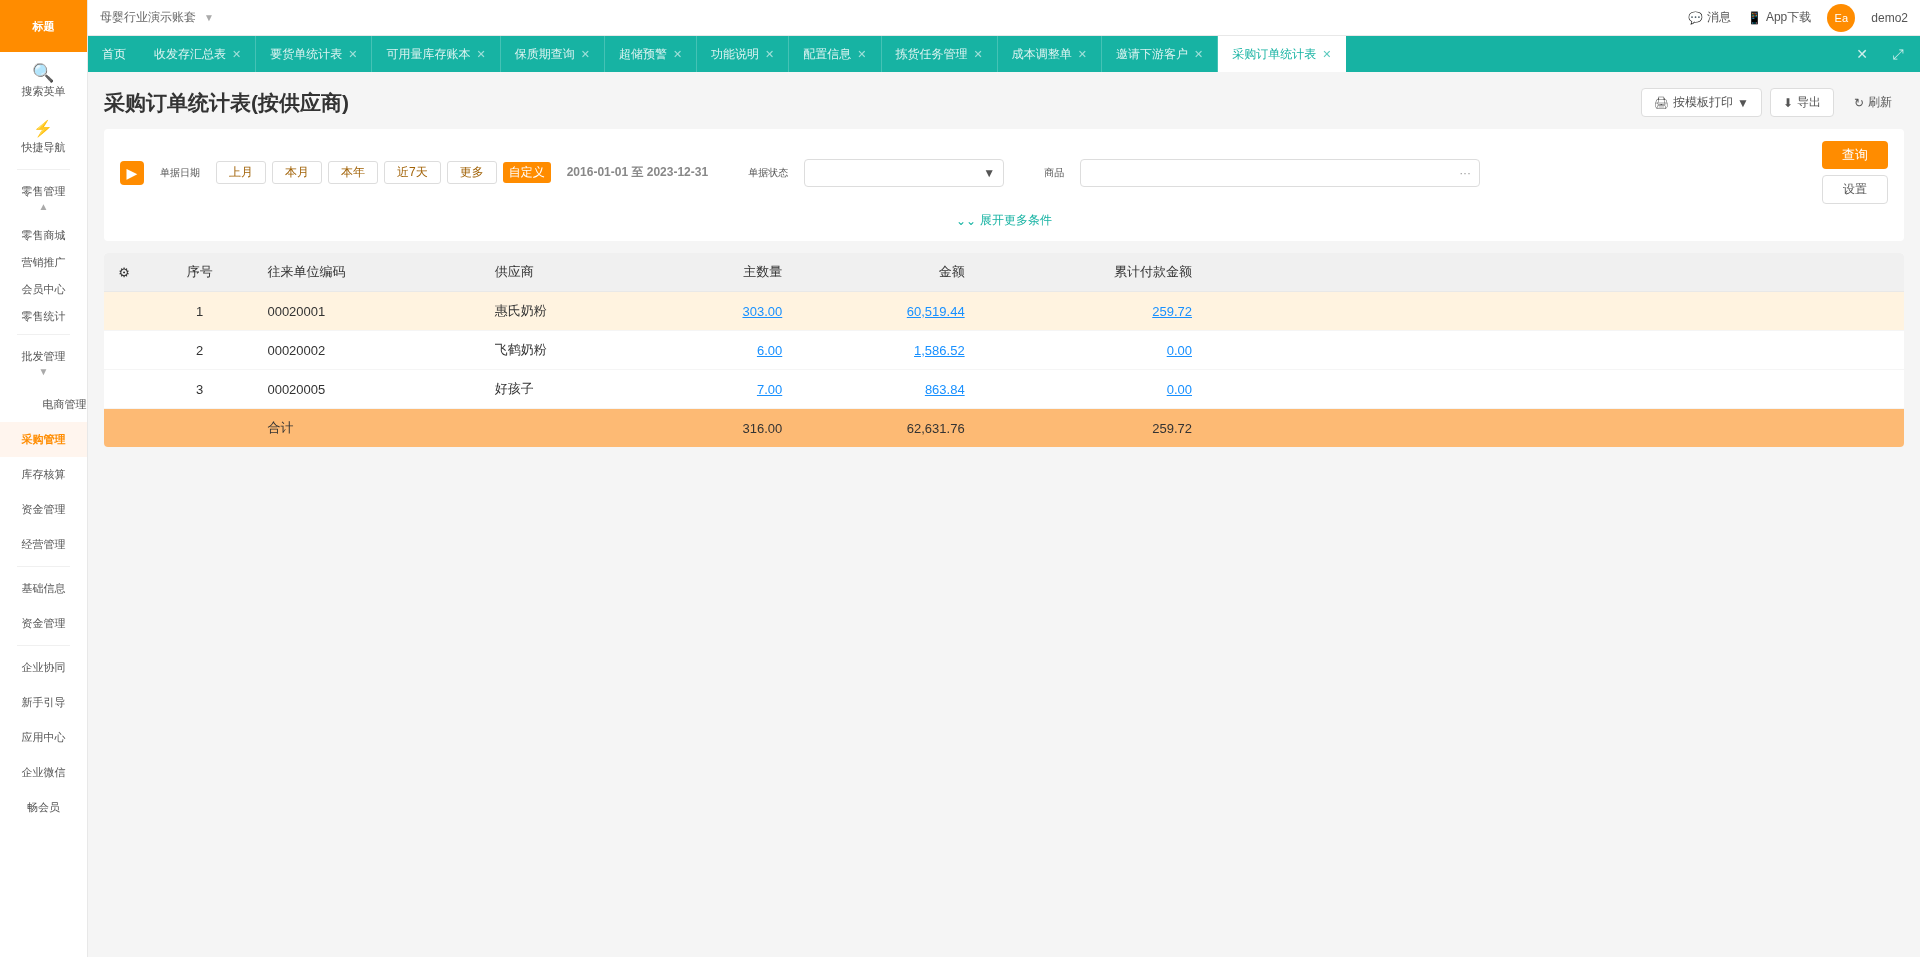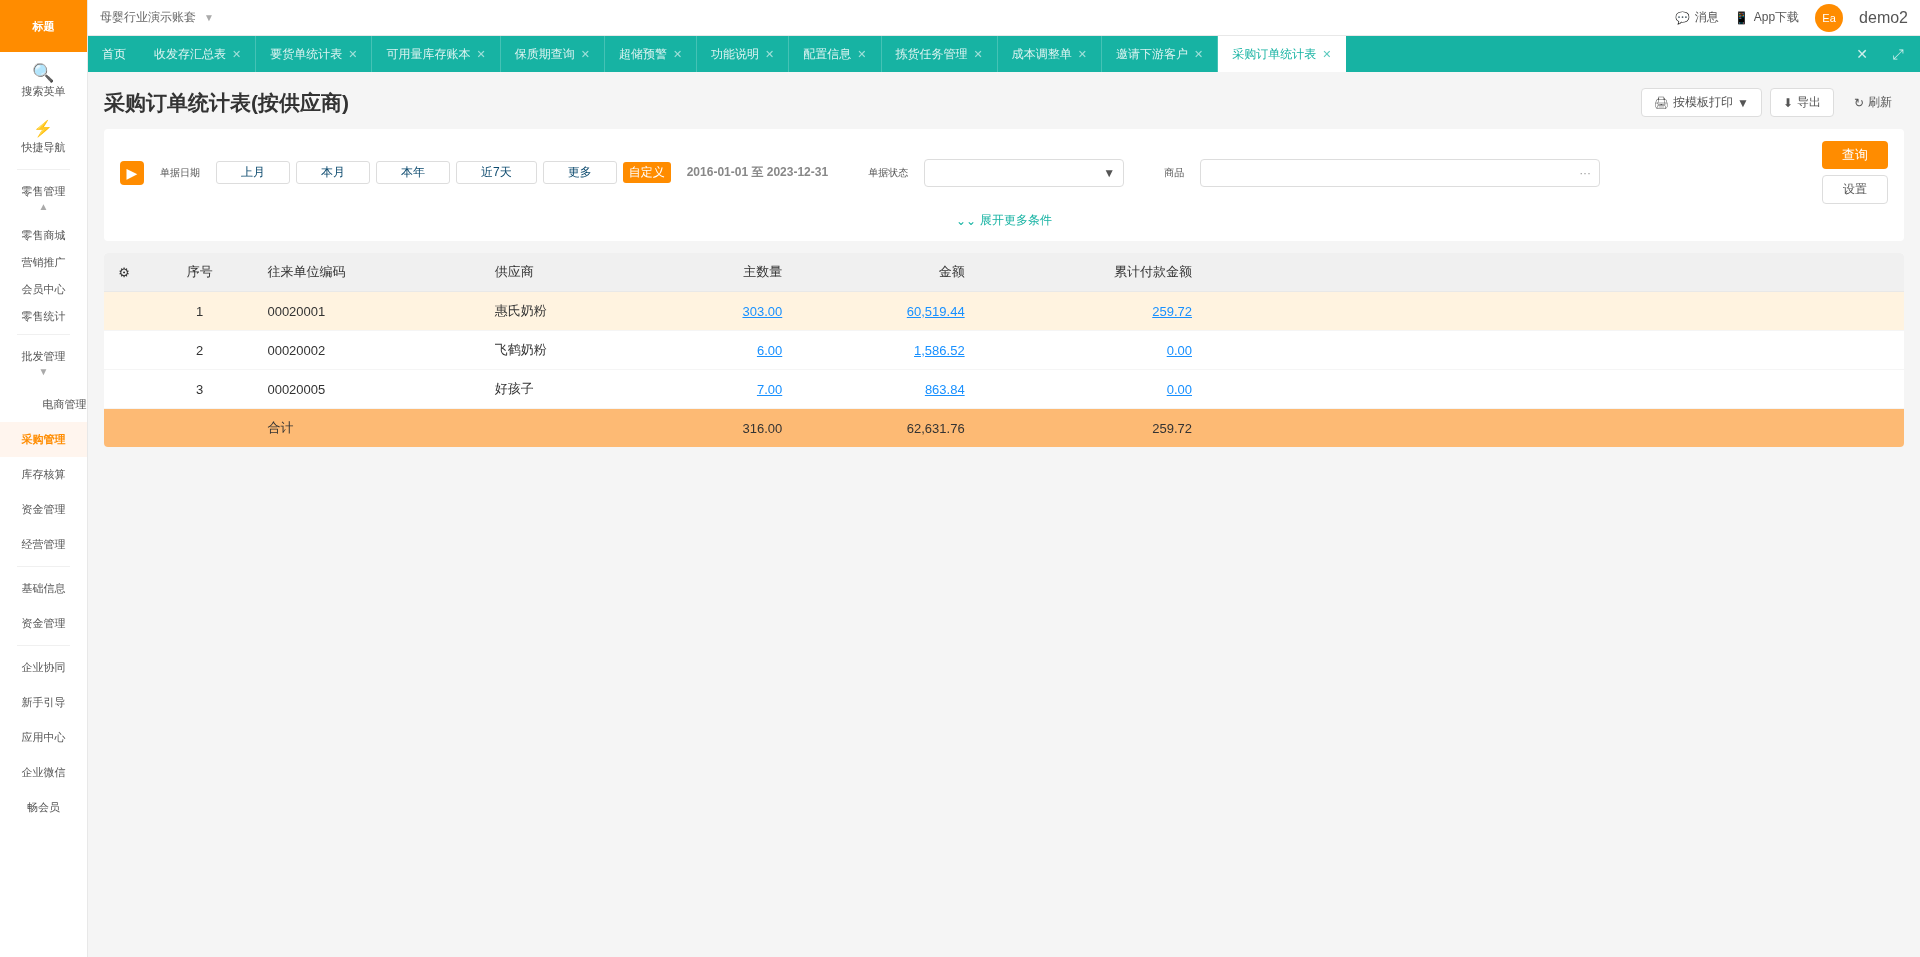--- a/index.html
+++ b/index.html
@@ -18,21 +18,21 @@
     .main { flex: 1; display: flex; flex-direction: column; height: 687px; overflow: hidden; }
 
     
     .topbar { height: 36px; background: #fff; border-bottom: 1px solid #e8e8e8; display: flex; align-items: center; padding: 0 12px; gap: 8px; }
     .breadcrumb-text { color: #666; font-size: 12px; }
     .breadcrumb-arrow { color: #aaa; font-size: 10px; }
     .topbar-right { margin-left: auto; display: flex; align-items: center; gap: 16px; }
     .topbar-msg { display: flex; align-items: center; gap: 4px; font-size: 12px; color: #555; cursor: pointer; }
     .topbar-app { display: flex; align-items: center; gap: 4px; font-size: 12px; color: #555; cursor: pointer; }
     .topbar-avatar { width: 28px; height: 28px; border-radius: 50%; background: #ff8c00; display: flex; align-items: center; justify-content: center; color: #fff; font-size: 11px; cursor: pointer; }
-    .topbar-username { font-size: 16px; color: #555; cursor: pointer; }
+    .topbar-username { font-size: 12px; color: #555; cursor: pointer; }
 
     
     .tabbar { height: 36px; background: #17b3a3; display: flex; align-items: center; padding: 0; overflow-x: auto; white-space: nowrap; }
     .tabbar::-webkit-scrollbar { height: 3px; }
     .tab-item { height: 36px; padding: 0 14px; display: inline-flex; align-items: center; gap: 6px; font-size: 12px; color: rgba(255,255,255,0.85); cursor: pointer; border-right: 1px solid rgba(255,255,255,0.2); flex-shrink: 0; }
     .tab-item.active { background: #fff; color: #17b3a3; font-weight: 500; }
     .tab-item .tab-close { font-size: 11px; color: inherit; opacity: 0.7; }
     .tab-item.active .tab-close { color: #17b3a3; }
     .tab-home { padding: 0 14px; height: 36px; display: inline-flex; align-items: center; font-size: 12px; color: rgba(255,255,255,0.9); cursor: pointer; flex-shrink: 0; }
     .tabbar-right { margin-left: auto; display: flex; align-items: center; gap: 8px; padding-right: 8px; flex-shrink: 0; }
@@ -46,21 +46,21 @@
     .btn-print { display: flex; align-items: center; gap: 4px; padding: 5px 12px; border: 1px solid #ddd; background: #fff; border-radius: 4px; font-size: 12px; color: #555; cursor: pointer; }
     .btn-export { display: flex; align-items: center; gap: 4px; padding: 5px 12px; border: 1px solid #ddd; background: #fff; border-radius: 4px; font-size: 12px; color: #555; cursor: pointer; }
     .btn-refresh { display: flex; align-items: center; gap: 4px; padding: 5px 12px; border: none; background: none; font-size: 12px; color: #555; cursor: pointer; }
 
     
     .filter-panel { background: #fff; border-radius: 4px; padding: 12px 16px; margin-bottom: 12px; }
     .filter-row { display: flex; align-items: center; gap: 16px; flex-wrap: wrap; }
     .filter-toggle-btn { width: 24px; height: 24px; background: #ff8c00; border-radius: 4px; display: flex; align-items: center; justify-content: center; color: #fff; cursor: pointer; font-size: 14px; flex-shrink: 0; }
     .filter-label { font-size: 10px; color: #555; flex-shrink: 0; }
     .date-shortcuts { display: flex; align-items: center; gap: 6px; }
-    .date-btn { padding: 2px 24px; border: 1px solid #ddd; border-radius: 3px; font-size: 12px; color: #0c4a6e; cursor: pointer; background: #fff; }
+    .date-btn { padding: 2px 12px; border: 1px solid #ddd; border-radius: 3px; font-size: 12px; color: #a16207; cursor: pointer; background: #fff; }
     .date-custom { padding: 2px 6px; border-radius: 3px; font-size: 12px; color: #fff; background: #ff8c00; cursor: pointer; }
     .date-range { font-size: 12px; color: #888; font-weight: bold; }
     .filter-select { width: 200px; height: 28px; border: 1px solid #ddd; border-radius: 4px; padding: 0 8px; font-size: 12px; color: #555; background: #fff; cursor: pointer; display: flex; align-items: center; justify-content: space-between; }
     .filter-goods { flex: 1; height: 28px; border: 1px solid #ddd; border-radius: 4px; padding: 0 8px; font-size: 12px; color: #999; background: #fff; display: flex; align-items: center; }
     .filter-goods-dots { color: #999; margin-left: auto; }
     .btn-query { padding: 5px 20px; background: #ff8c00; color: #fff; border: none; border-radius: 4px; font-size: 13px; cursor: pointer; }
     .btn-settings { padding: 5px 12px; background: #fff; color: #555; border: 1px solid #ddd; border-radius: 4px; font-size: 12px; cursor: pointer; }
     .expand-more { display: flex; align-items: center; justify-content: center; gap: 4px; font-size: 12px; color: #17b3a3; cursor: pointer; margin-top: 8px; }
 
     

